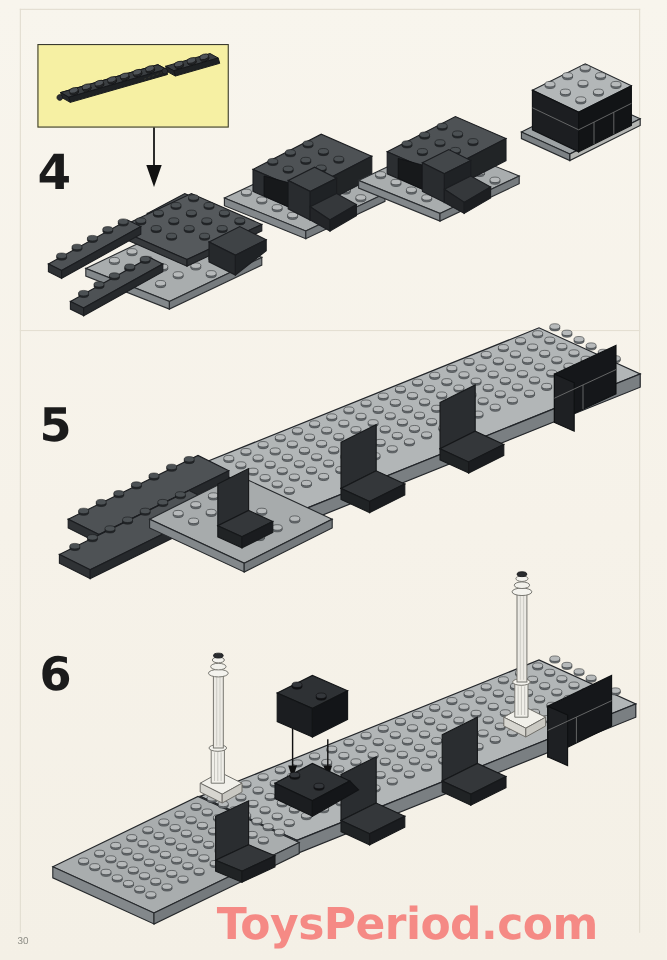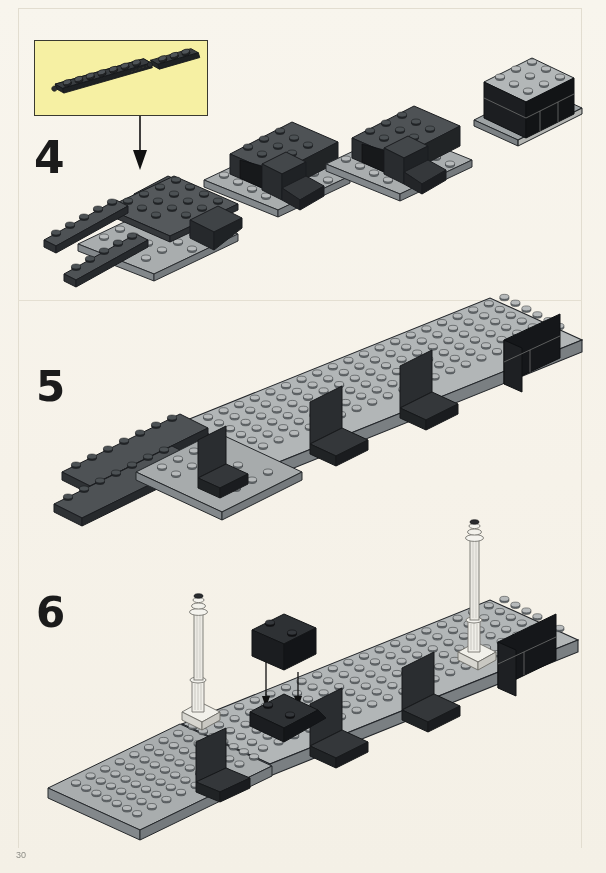--- a/index.html
+++ b/index.html
@@ -849,15 +849,16 @@
 
     <g>
       <path d="M220,200 L254,182 L288,198 L254,216 Z" fill="#2e3134" stroke="#121416" stroke-width="1"></path>
       <path d="M220,200 L220,214 L254,230 L254,216 Z" fill="#1b1d20" stroke="#121416" stroke-width="1"></path>
       <path d="M254,216 L288,198 L296,206 L254,230 Z" fill="#141619" stroke="#121416" stroke-width="1"></path>
       <use href="#stud-bk" x="238" y="194"></use>
       <use href="#stud-bk" x="260" y="204"></use>
     </g>
   </svg>
 
+  <div id="watermark">ToysPeriod.com</div>
   <div id="page-number">30</div>
 
 </div>
 
 </body></html>

